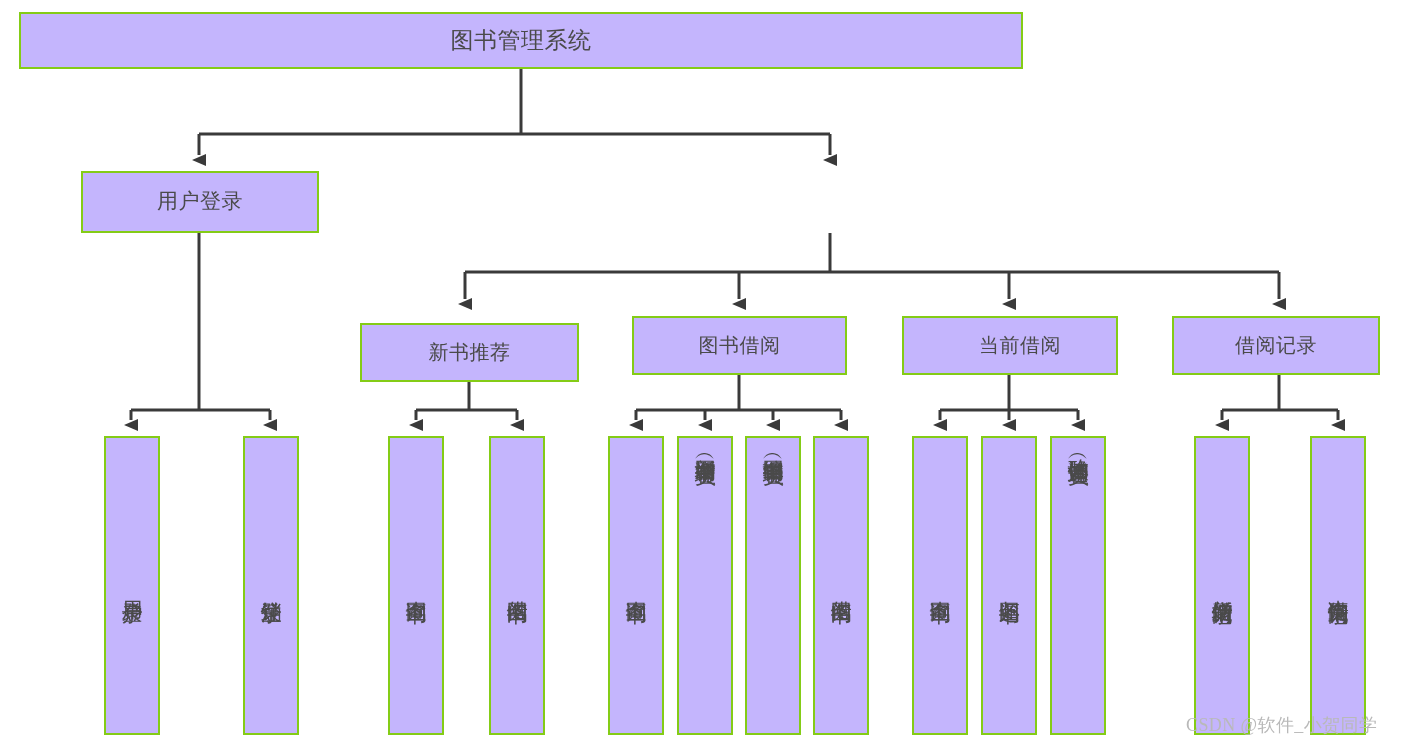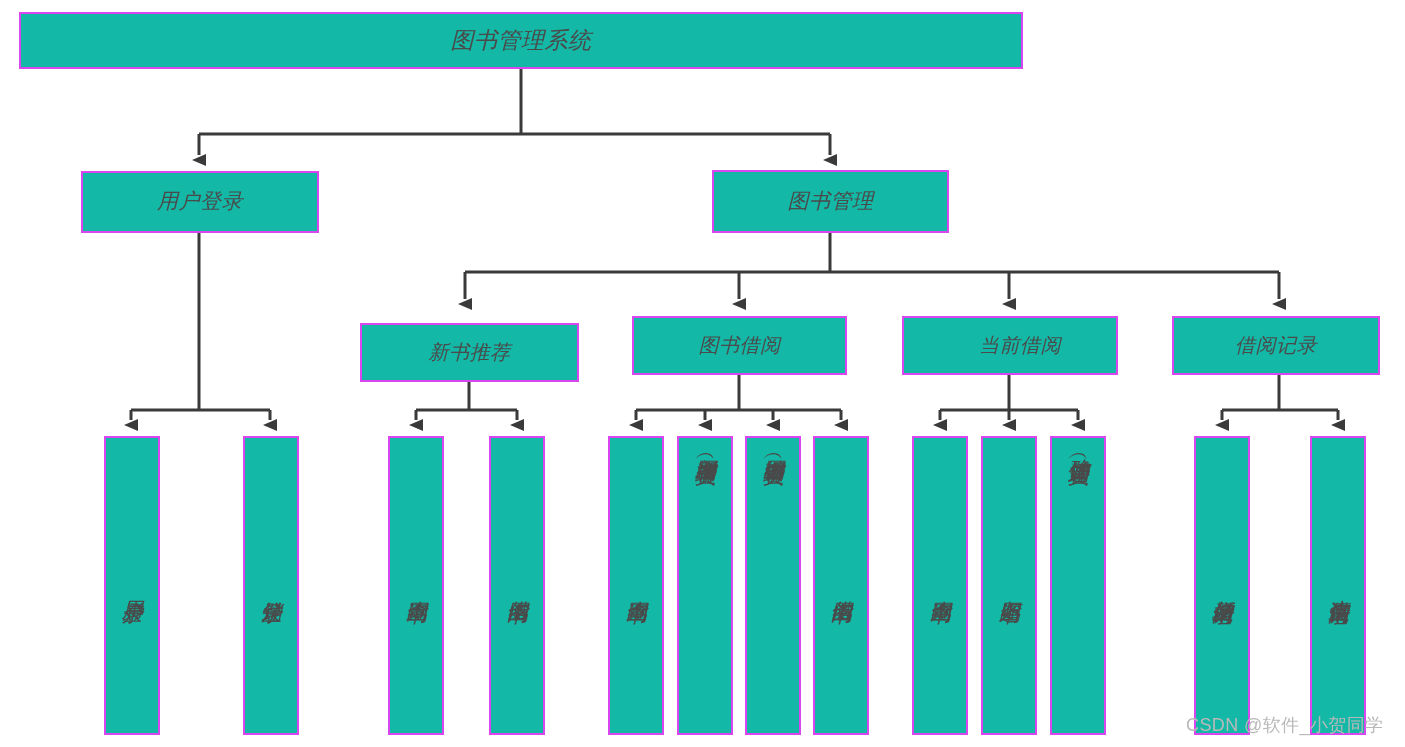--- a/index.html
+++ b/index.html
@@ -22,27 +22,26 @@
     position: absolute;
     left: 0;
     top: 0;
     width: 1405px;
     height: 747px;
     pointer-events: none;
   }
   .node {
     position: absolute;
     box-sizing: border-box;
-    background: #14b8a6;
-    border: 2px solid #d946ef;
+    background: #c4b5fd;
+    border: 2px solid #84cc16;
     display: flex;
     align-items: center;
     justify-content: center;
     color: #3b3b3b;
-    font-style: italic;
   }
   .node-label {
     display: block;
     text-align: center;
     line-height: 1.22;
     letter-spacing: 0.5px;
     color: #4a4a4a;
   }
   .node.level-0 .node-label {
     font-size: 23px;
@@ -71,21 +70,21 @@
     align-items: flex-start;
   }
   #watermark {
     position: absolute;
     left: 1186px;
     top: 713px;
     font-size: 18px;
     color: #b9b9b9;
     white-space: nowrap;
     letter-spacing: 0.4px;
-    font-family: Liberation Sans, sans-serif;
+    font-family: Liberation Serif, serif;
   }
 </style>
 </head>
 <body>
 
 <div id="diagram-root">
 
   <svg id="connector-layer" viewBox="0 0 1405 747" width="1405" height="747" xmlns="http://www.w3.org/2000/svg">
     <defs>
       <marker id="arrowhead" markerWidth="12" markerHeight="14" refX="1" refY="7" orient="auto" markerUnits="userSpaceOnUse">
@@ -139,23 +138,20 @@
     </g>
   </svg>
 
   <div class="node level-0" id="node-root" style="left:19px; top:12px; width:1004px; height:57px;">
     <span class="node-label">图书管理系统</span>
   </div>
 
   <div class="node level-1" style="left:81px; top:171px; width:238px; height:62px;">
     <span class="node-label">用户登录</span>
   </div>
-  <div class="node level-1" style="left:712px; top:170px; width:237px; height:63px;">
-    <span class="node-label">图书管理</span>
-  </div>
 
   <div class="node level-2" style="left:360px; top:316px; width:219px; height:59px;margin-top:7px;">
     <span class="node-label">新书推荐</span>
   </div>
   <div class="node level-2" style="left:632px; top:316px; width:215px; height:59px;">
     <span class="node-label">图书借阅</span>
   </div>
   <div class="node level-2" style="left:902px; top:316px; width:216px; height:59px;padding-left:20px;">
     <span class="node-label">当前借阅</span>
   </div>

